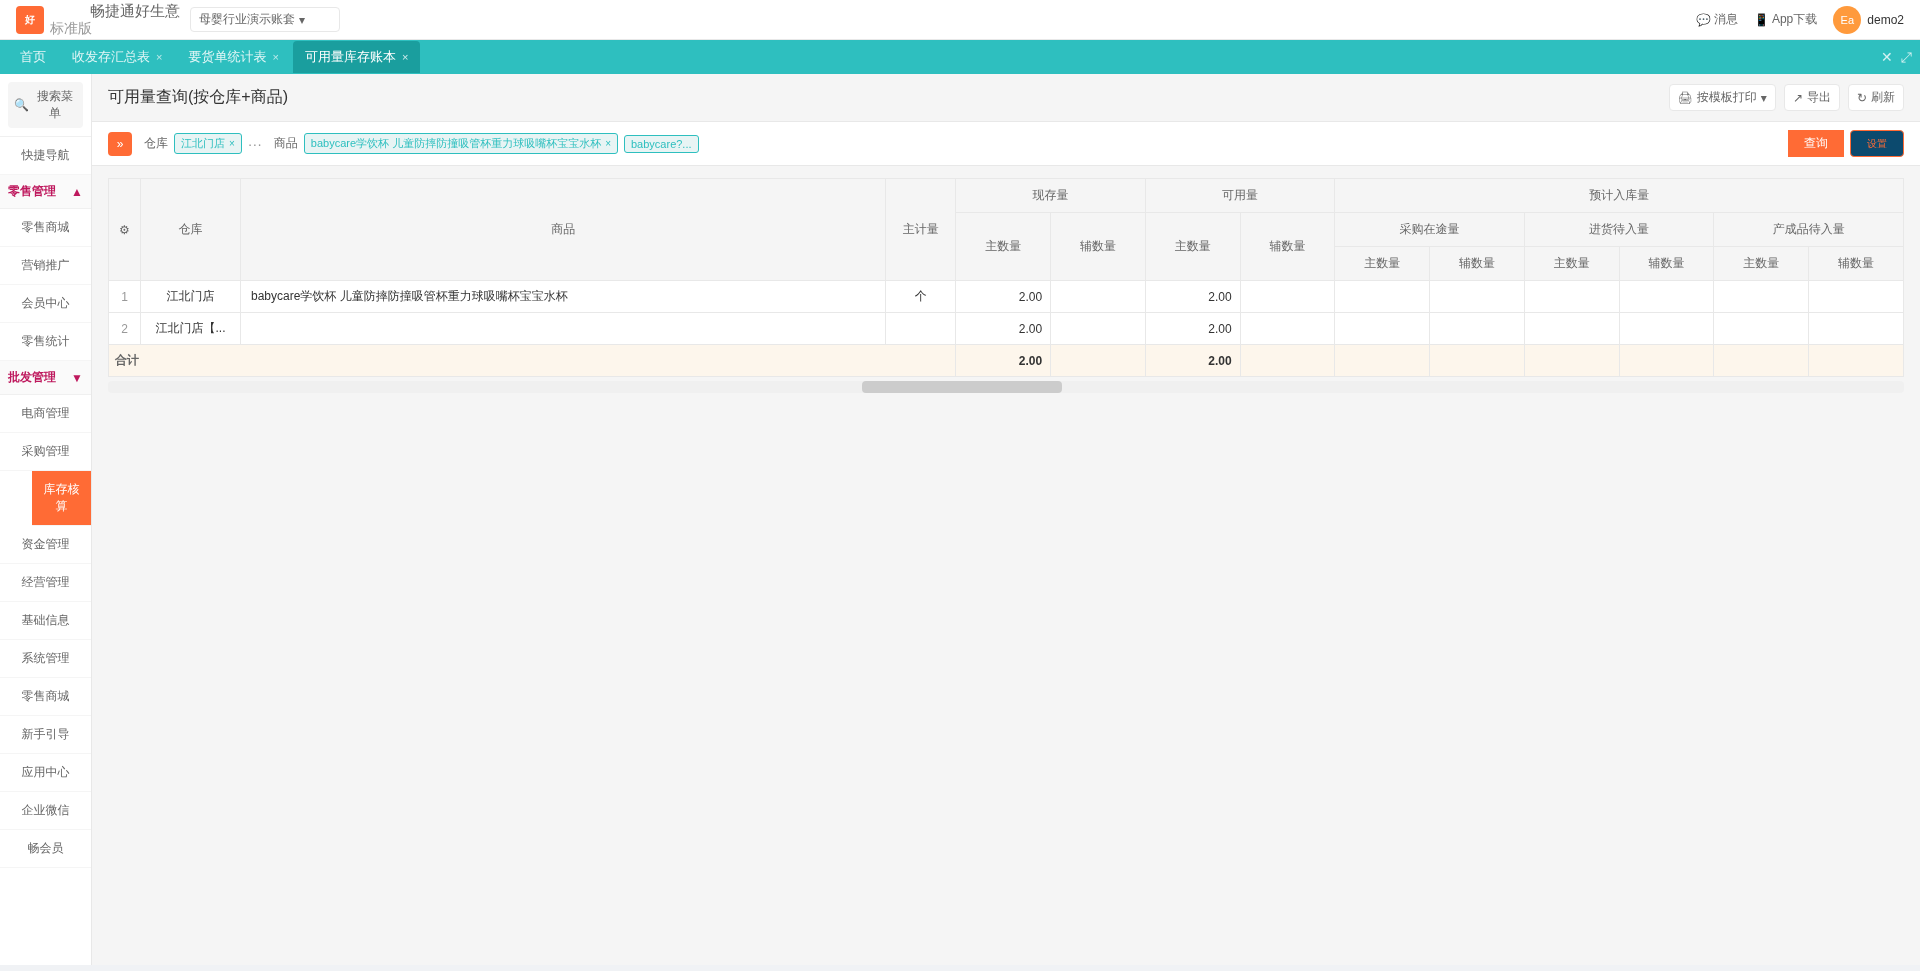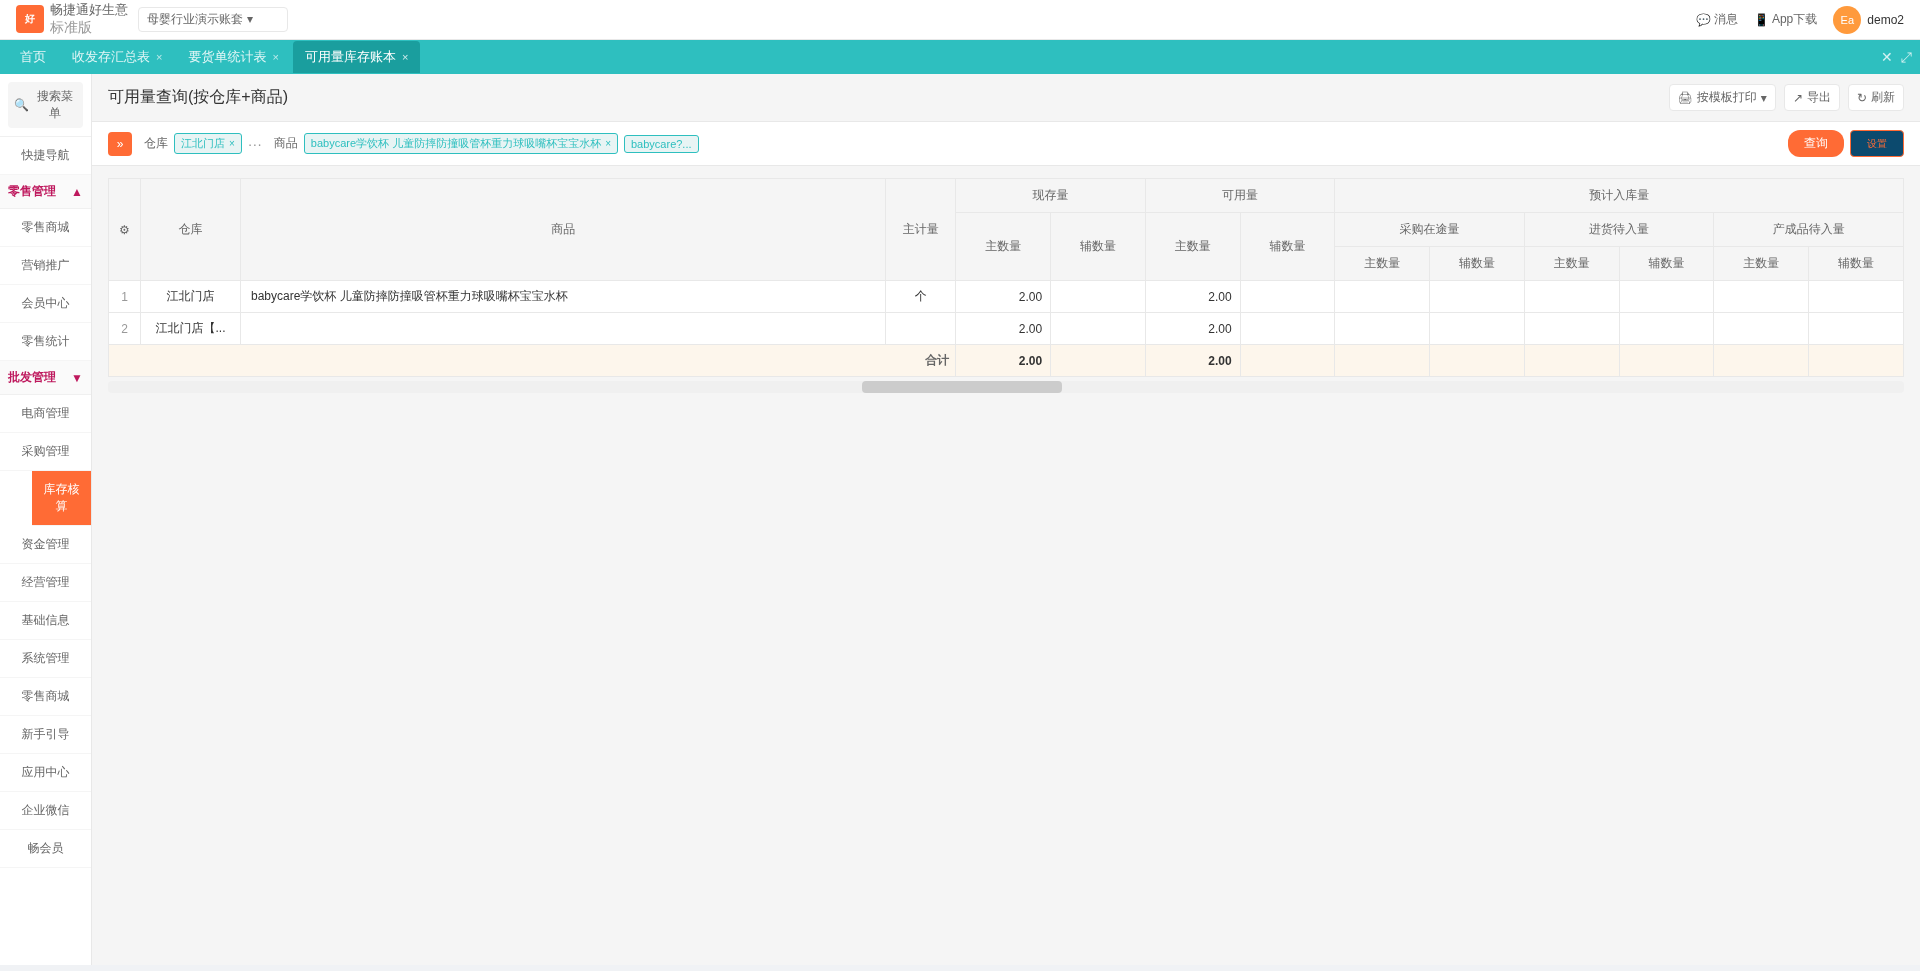--- a/index.html
+++ b/index.html
@@ -11,21 +11,21 @@
       background: #fff;
       display: flex;
       align-items: center;
       justify-content: space-between;
       padding: 0 16px;
       border-bottom: 1px solid #e8e8e8;
     }
     .top-bar-left { display: flex; align-items: center; gap: 10px; }
     .logo-area { display: flex; align-items: center; gap: 6px; }
     .logo-icon { width: 28px; height: 28px; background: #ff6b35; border-radius: 4px; display: flex; align-items: center; justify-content: center; color: white; font-size: 10px; font-weight: bold; }
-    .logo-text { font-size: 13px; color: #666; line-height: 1.3; }
+    .logo-text { font-size: 15px; color: #666; line-height: 1.3; margin-left: 40px; }
     .logo-sub { font-size: 14px; color: #999; }
     .industry-selector { display: flex; align-items: center; gap: 4px; border: 1px solid #e8e8e8; border-radius: 4px; padding: 3px 8px; cursor: pointer; font-size: 12px; color: #666; min-width: 150px; }
     .top-bar-right { display: flex; align-items: center; gap: 16px; }
     .avatar { width: 28px; height: 28px; border-radius: 50%; background: #ff9a3c; display: flex; align-items: center; justify-content: center; color: white; font-size: 11px; }
 
     
     .tab-bar {
       height: 24px;
       background: #2ebfbf;
       display: flex;
@@ -149,21 +149,21 @@
     .filter-tag {
       display: inline-flex; align-items: center; gap: 4px;
       background: #e8f4f4; border: 1px solid #2ebfbf; border-radius: 3px;
       padding: 2px 6px; font-size: 11px; color: #2ebfbf;
     }
     .filter-tag-close { cursor: pointer; font-size: 10px; }
     .filter-more { color: #999; cursor: pointer; font-size: 14px; }
     .filter-actions { margin-left: auto; display: flex; gap: 6px; }
     .btn-query {
       background: #ff6b35; color: white; border: none;
-      padding: 5px 16px; border-radius: 12px; cursor: pointer; font-size: 12px;
+      padding: 5px 16px; border-radius: 0; cursor: pointer; font-size: 12px;
     }
     .btn-setting {
       background: #0c4a6e; color: #ff6b35; border: 1px solid #ff6b35;
       padding: 5px 16px; border-radius: 4px; cursor: pointer; font-size: 10px;
     }
 
     
     .table-container {
       flex: 1;
       overflow: auto;
@@ -438,21 +438,21 @@
     <td></td>
     <td></td>
     <td></td>
     <td></td>
     <td></td>
     <td></td>
   </tr>
           </tbody>
         <tfoot>
           <tr style="background:#fdf6ec;">
-            <td colspan="4" style="text-align:right;font-weight:bold;color:#666;">合计</td>
+            <td colspan="4" style="text-align:left;font-weight:bold;color:#666;">合计</td>
             <td class="num-cell" style="font-weight:bold;">2.00</td>
             <td></td>
             <td class="num-cell" style="font-weight:bold;">2.00</td>
             <td></td>
             <td></td>
             <td></td>
             <td></td>
             <td></td>
             <td></td>
             <td></td>

